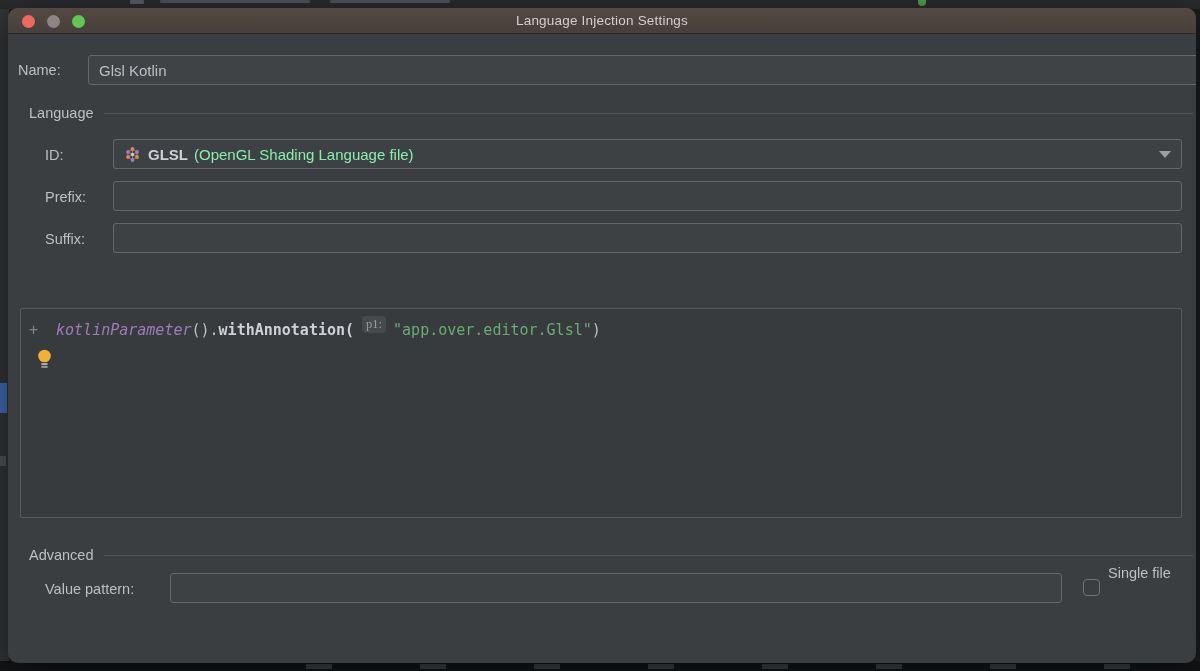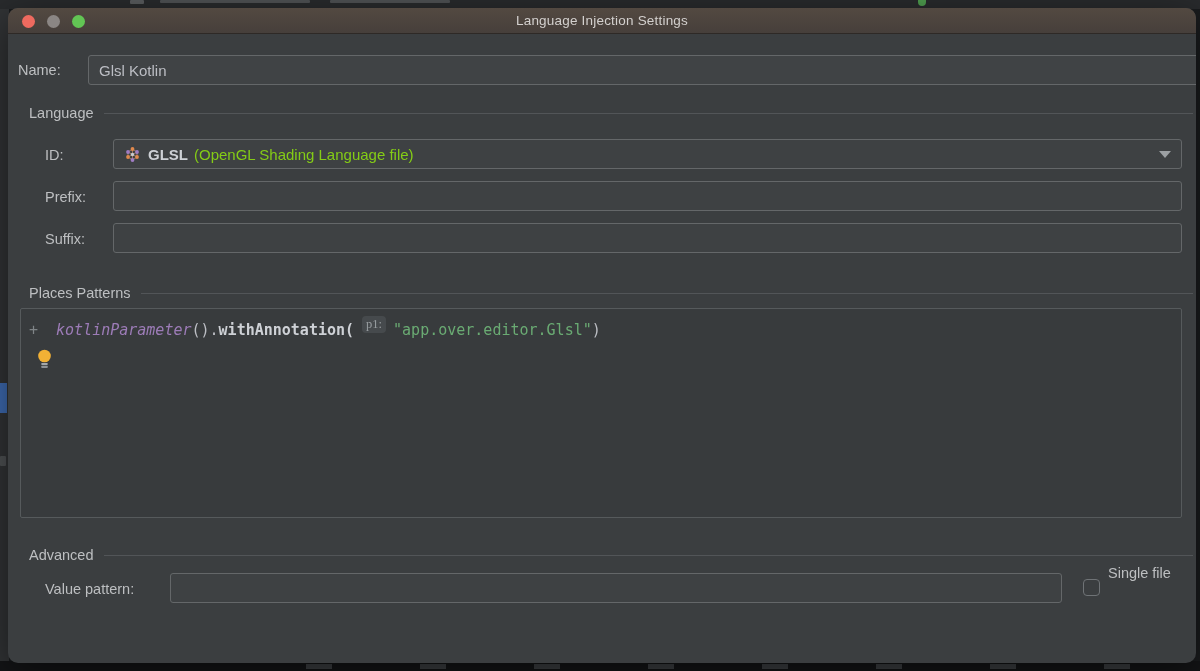--- a/index.html
+++ b/index.html
@@ -78,21 +78,21 @@
   .name-label { position:absolute; left:10px; top:27px; }
   .name-input { position:absolute; left:80px; top:20px; width:1178px; }
 
   
   .lang-head { top:70px; }
   .id-label     { position:absolute; left:37px; top:112px; }
   .combo        { position:absolute; left:105px; top:104px; width:1069px; height:30px;
                   background:#3e4143; border:1px solid #646769; border-radius:3px;
                   display:flex; align-items:center; padding:0 10px; }
   .combo-name   { font-size:15px; font-weight:bold; color:#ced1d6; margin:0 6px 0 7px; }
-  .combo-desc   { font-size:15px; color:#84cc16; }
+  .combo-desc   { font-size:15px; color:#86efac; }
   .combo-arrow  { margin-left:auto; width:0; height:0;
                   border-left:6px solid transparent; border-right:6px solid transparent;
                   border-top:7px solid #9ca0a3; }
   .prefix-label { position:absolute; left:37px; top:154px; }
   .prefix-input { position:absolute; left:105px; top:146px; width:1069px; }
   .suffix-label { position:absolute; left:37px; top:196px; }
   .suffix-input { position:absolute; left:105px; top:188px; width:1069px; }
 
   
   .places-head { top:250px; }
@@ -205,24 +205,20 @@
     <span class="lbl prefix-label">Prefix:</span>
     <div class="field empty prefix-input">
       <span></span>
     </div>
 
     <span class="lbl suffix-label">Suffix:</span>
     <div class="field empty suffix-input">
       <span></span>
     </div>
 
-    <div class="section-head places-head">
-      <span class="lbl">Places Patterns</span>
-      <div class="rule"></div>
-    </div>
 
     <div class="pattern-editor">
       <div class="code-line">
         <span class="tok-plus">+</span>
         <span class="tok-method">kotlinParameter</span>
         <span class="tok-plain">().</span>
         <span class="tok-fn">withAnnotation(</span>
         <span class="tok-hint">p1:</span>
         <span class="tok-string">"app.over.editor.Glsl"</span>
         <span class="tok-plain">)</span>

